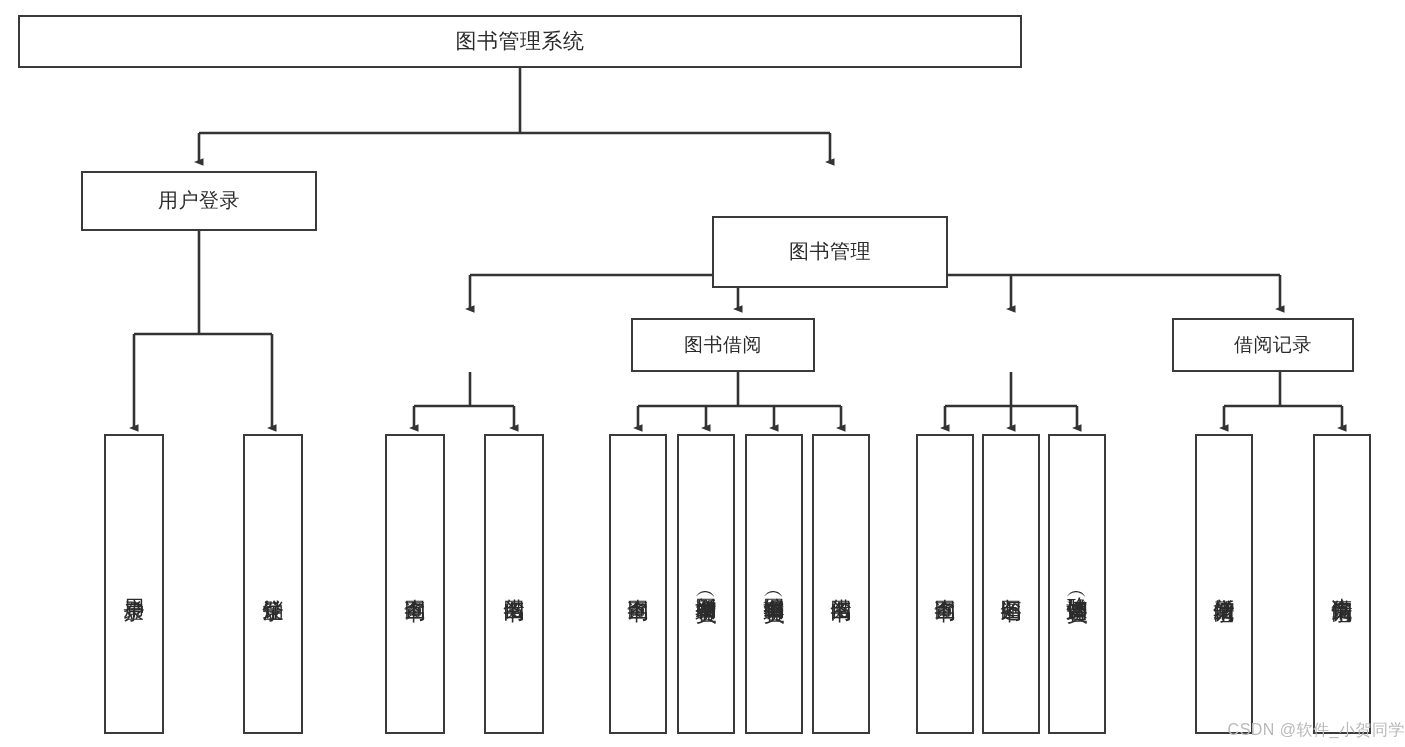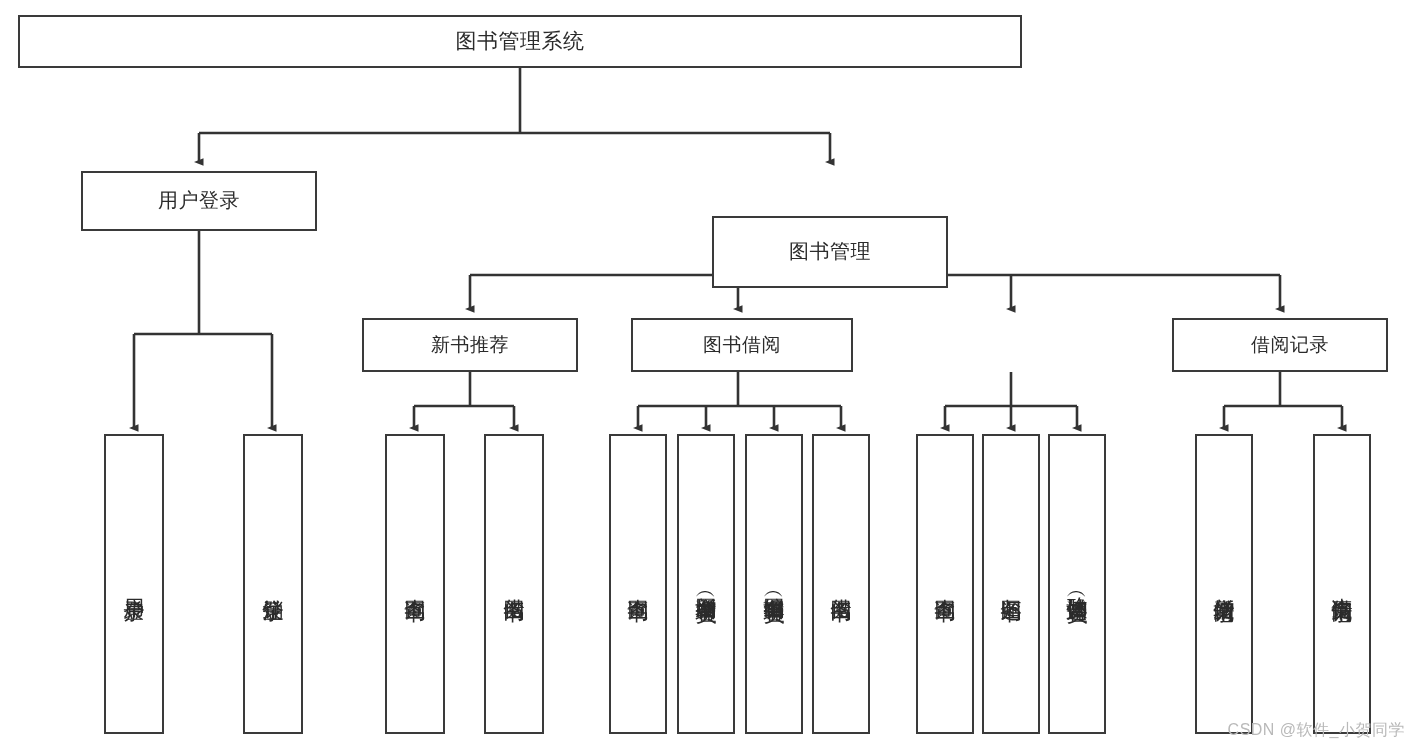--- a/index.html
+++ b/index.html
@@ -134,27 +134,24 @@
     <span class="label">图书管理系统</span>
   </div>
 
   <div class="node level2" style="left:81px; top:171px; width:236px; height:60px;">
     <span class="label">用户登录</span>
   </div>
   <div class="node level2" style="left:712px; top:171px; width:236px; height:72px;margin-top:45px;">
     <span class="label">图书管理</span>
   </div>
 
-  <div class="node level3" style="left:362px; top:318px; width:216px; height:54px;">
-    <span class="label">新书推荐</span>
-  </div>
-  <div class="node level3" style="left:631px; top:318px; width:222px; height:54px;">
+  <div class="node level3" style="left:631px; top:318px; width:184px; height:54px;">
     <span class="label">图书借阅</span>
   </div>
-  <div class="node level3" style="left:1172px; top:318px; width:216px; height:54px;padding-left:20px;">
+  <div class="node level3" style="left:1172px; top:318px; width:182px; height:54px;padding-left:20px;">
     <span class="label">借阅记录</span>
   </div>
 
   <div class="node leaf" style="left:104px; top:434px; width:60px; height:300px;">
     <span class="label">用户登录</span>
   </div>
   <div class="node leaf" style="left:243px; top:434px; width:60px; height:300px;">
     <span class="label">注销登录</span>
   </div>
 

